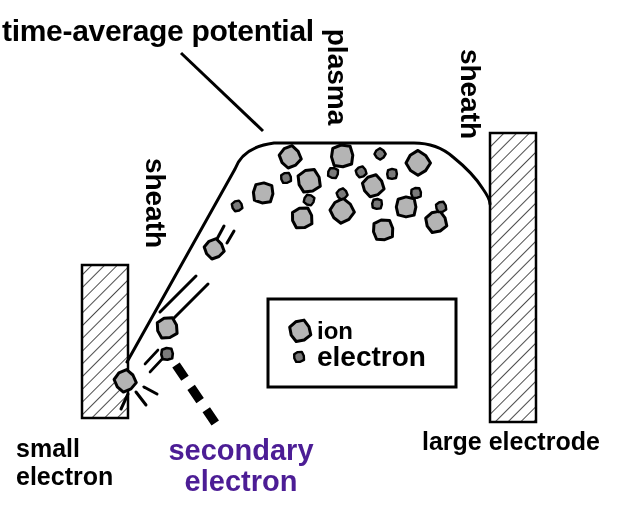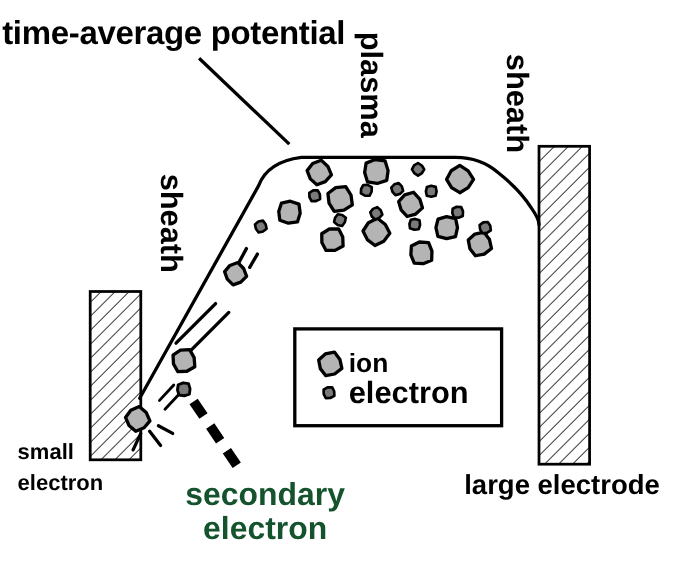--- a/index.html
+++ b/index.html
@@ -9,21 +9,21 @@
     overflow:hidden;
   }
   .label{position:absolute;white-space:nowrap;}
   .vlabel{transform:translate(-50%,-50%) rotate(90deg);transform-origin:center;}
   .title{left:2px;top:14px;font-size:30px;letter-spacing:-0.3px;}
   .plasma{left:337px;top:77px;font-size:28px;}
   .sheath-left{left:155px;top:203px;font-size:28px;}
   .sheath-right{left:470px;top:94px;font-size:28px;}
   .legend-ion{left:317px;top:331px;font-size:24px;transform:translateY(-50%);}
   .legend-electron{left:317px;top:357px;font-size:28px;transform:translateY(-50%);}
-  .small-electrode{left:16px;top:397px;font-size:20px;line-height:28px;}
+  .small-electrode{left:16px;top:434px;font-size:25px;line-height:28px;}
   .large-electrode{left:422px;top:427px;font-size:25px;line-height:28px;}
   .secondary{left:241px;top:435px;font-size:29px;line-height:31px;text-align:center;transform:translateX(-50%);}
   svg{position:absolute;left:0;top:0;}
 </style>
 </head>
 <body>
 
 <div class="canvas">
 
   <svg id="fig" width="625" height="516" viewBox="0 0 625 516">
@@ -99,21 +99,21 @@
   <div class="label vlabel sheath-right">sheath</div>
 
   <div class="label legend-ion">ion</div>
   <div class="label legend-electron">electron</div>
 
   <div class="label small-electrode">
     <div>small</div>
     <div>electron</div>
   </div>
 
-  <div class="label secondary" style="color: #14532d;">
+  <div class="label secondary" style="color: #4c1d95;">
     <div>secondary</div>
     <div>electron</div>
   </div>
 
   <div class="label large-electrode">
     <div>large electrode</div>
   </div>
 
 </div>
 

